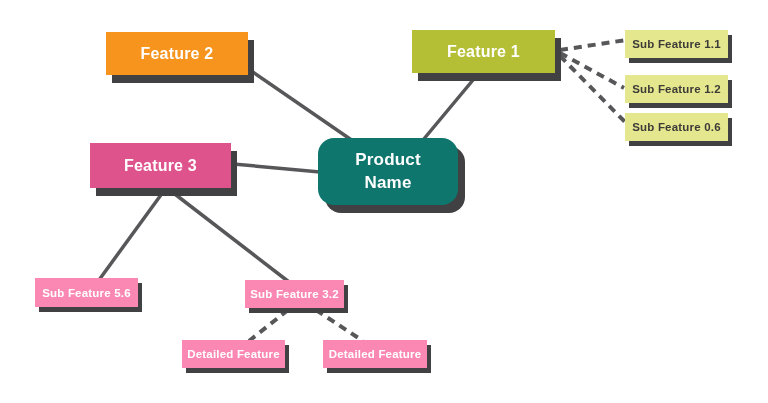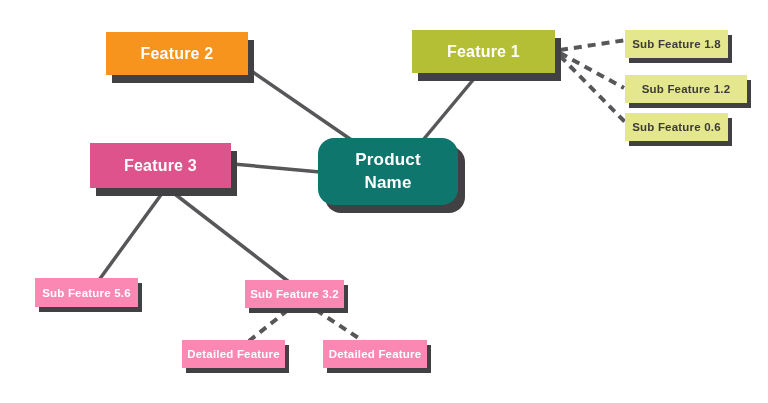--- a/index.html
+++ b/index.html
@@ -39,21 +39,21 @@
     font-size: 17px;
     line-height: 1.35;
     padding: 0 24px;
     box-shadow: 7px 8px 0 #414042;
   }
   #node-feature2 { left: 106px; top: 32px;  width: 142px; height: 43px; }
   #node-feature1 { left: 412px; top: 30px;  width: 143px; height: 43px; }
   #node-feature3 { left: 90px;  top: 143px; width: 141px; height: 45px; }
 
   #node-sub-1-1 { left: 625px; top: 30px;  width: 103px; height: 28px; }
-  #node-sub-1-2 { left: 625px; top: 75px;  width: 122px; height: 28px; }
+  #node-sub-1-2 { left: 625px; top: 75px;  width: 103px; height: 28px; }
   #node-sub-1-3 { left: 625px; top: 113px; width: 103px; height: 28px; }
 
   #node-sub-3-1 { left: 35px;  top: 278px; width: 103px; height: 29px; }
   #node-sub-3-2 { left: 245px; top: 280px; width: 99px; height: 28px; }
   #node-detail-1 { left: 182px; top: 340px; width: 103px; height: 28px; }
   #node-detail-2 { left: 323px; top: 340px; width: 104px; height: 28px; }
 
   .edge-solid  { stroke: #57575a; stroke-width: 3.5; }
   .edge-dashed { stroke: #57575a; stroke-width: 4; stroke-dasharray: 8 6; }
 </style>
@@ -76,21 +76,21 @@
   </svg>
 
   <div class="node" id="node-product" style="background-color: #0f766e;">Product Name</div>
 
   <div class="node big" id="node-feature2" style="background-color: rgb(247, 148, 30);">Feature 2</div>
 
   <div class="node big" id="node-feature1" style="background-color: rgb(181, 191, 53);">Feature 1</div>
 
   <div class="node big" id="node-feature3" style="background-color: rgb(223, 83, 140);">Feature 3</div>
 
-  <div class="node small dark-text" id="node-sub-1-1" style="background-color: rgb(228, 231, 142);">Sub Feature 1.8</div>
+  <div class="node small dark-text" id="node-sub-1-1" style="background-color: rgb(228, 231, 142);">Sub Feature 1.1</div>
 
   <div class="node small dark-text" id="node-sub-1-2" style="background-color: rgb(228, 231, 142);">Sub Feature 1.2</div>
 
   <div class="node small dark-text" id="node-sub-1-3" style="background-color: rgb(228, 231, 142);">Sub Feature 0.6</div>
 
   <div class="node small" id="node-sub-3-1" style="background-color: rgb(250, 136, 179);">Sub Feature 5.6</div>
 
   <div class="node small" id="node-sub-3-2" style="background-color: rgb(250, 136, 179);">Sub Feature 3.2</div>
 
   <div class="node small" id="node-detail-1" style="background-color: rgb(250, 136, 179);">Detailed Feature</div>

